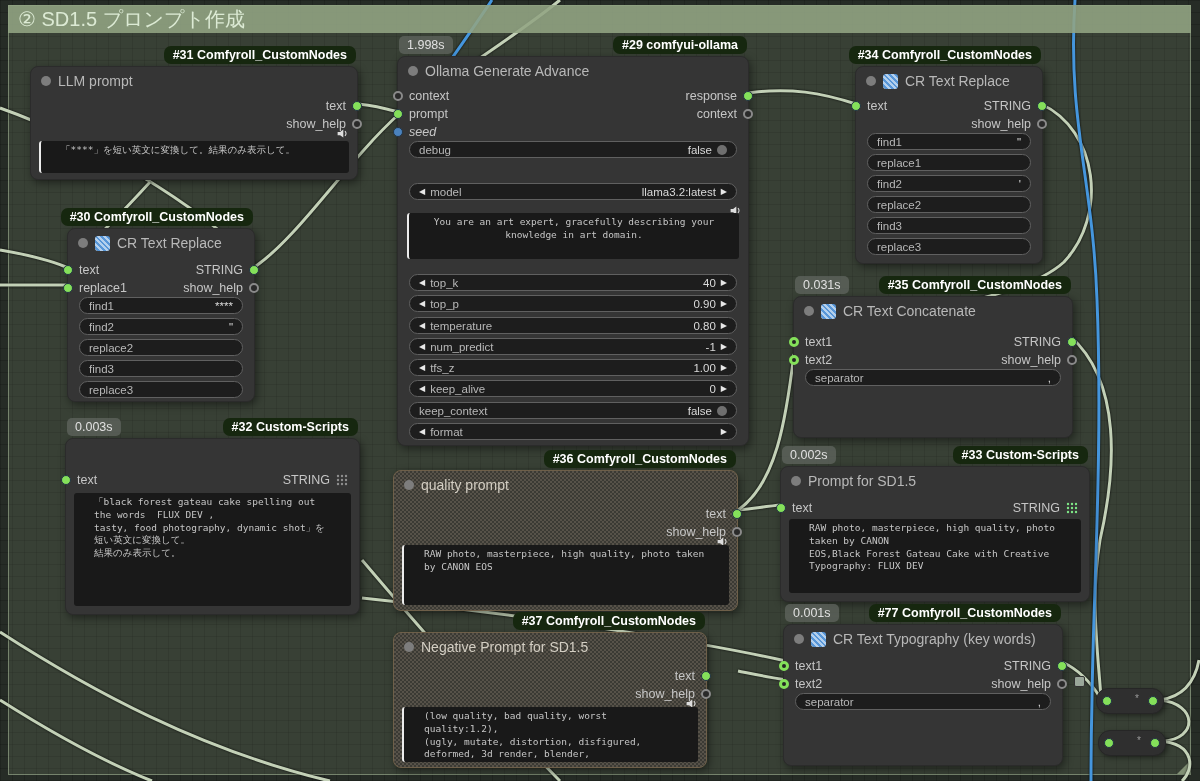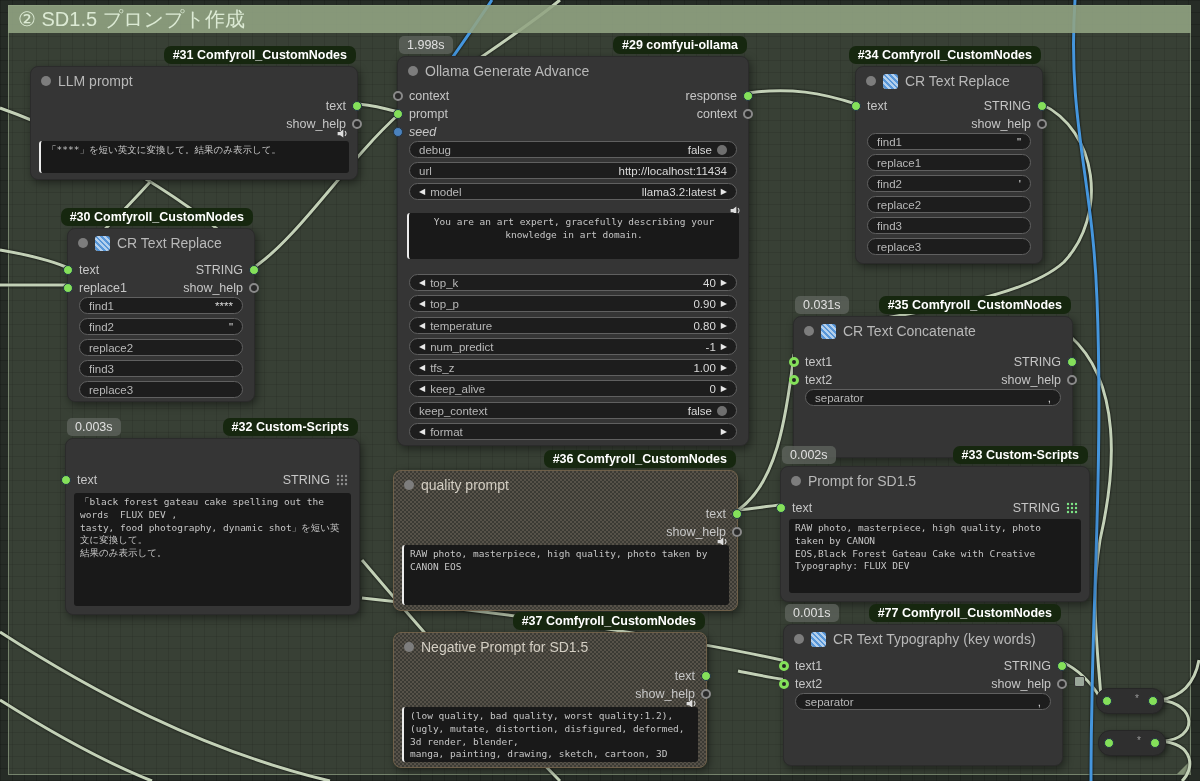--- a/index.html
+++ b/index.html
@@ -46,21 +46,21 @@
   .dgyr{background:#2a2a2a;border:2.5px solid #8a8a8a;width:10px;height:10px;}
   .db{background:#4a82bd;border:1px solid #234;}
   .w{position:absolute;left:11px;right:11px;height:17px;background:#1d1d1d;border:1px solid #606060;
     border-radius:9px;display:flex;align-items:center;padding:0 9px;font-size:11.5px;color:#b8b8b8;
     box-sizing:border-box;gap:5px;white-space:nowrap;}
   .wv{margin-left:auto;color:#dadada;}
   .arr{color:#e8e8e8;font-size:8px;line-height:1;}
   .knob{width:10px;height:10px;border-radius:50%;background:#6f6f6f;flex:0 0 auto;}
   .ta{position:absolute;background:#191919;border-radius:3px;color:#c6c6c6;
     font-family:"DejaVu Sans Mono",monospace;font-size:9.5px;line-height:1.35;
-    padding:3px 6px;white-space:pre-wrap;overflow:hidden;box-sizing:border-box;}
+    padding:3px 20px;white-space:pre-wrap;overflow:hidden;box-sizing:border-box;}
   .caret{border-left:2px solid #ececec;}
   .reroute{position:absolute;width:66px;height:24px;background:#2f2f2f;border:1px solid #262626;
     border-radius:12px;box-shadow:2px 2px 5px rgba(0,0,0,.4);}
   .reroute .dot{top:7px;}
   .rstar{position:absolute;left:38px;top:4px;color:#9a9a9a;font-size:10px;}
   .spk{position:absolute;}
 </style>
 </head>
 <body>
 
@@ -138,24 +138,20 @@
     </div>
     <div class="row" style="top:66px;font-style:italic;">
       <span class="dot db dl"></span>
       <span class="in">seed</span>
     </div>
     <div class="w" style="top:84px;">
       <span>debug</span>
       <span class="wv">false</span>
         <span class="knob"></span>
     </div>
-    <div class="w" style="top:105px;">
-      <span>url</span>
-      <span class="wv">http://localhost:11434</span>
-    </div>
     <div class="w" style="top:126px;">
       <span class="arr">◀</span>
       <span>model</span>
       <span class="wv">llama3.2:latest</span>
       <span class="arr">▶</span>
     </div>
     <svg class="spk" style="right:6px;top:147px;" width="13" height="13" viewBox="0 0 16 16">
         <path d="M2 6h3l4-3v10l-4-3H2z" fill="#ddd"></path>
         <path d="M11 5a4 4 0 010 6" stroke="#ddd" fill="none" stroke-width="1.3"></path>
       </svg>
@@ -286,21 +282,21 @@
     <div class="w" style="top:131px;">
         <span>find3</span>
         <span class="wv"></span>
       </div>
     <div class="w" style="top:152px;">
         <span>replace3</span>
         <span class="wv"></span>
       </div>
   </div>
 
-  <div class="node" style="left:793px;top:296px;width:280px;height:142px;margin-top:20px;">
+  <div class="node" style="left:793px;top:296px;width:280px;height:142px;">
     <div class="timer">0.031s</div>
     <div class="idbadge">#35 Comfyroll_CustomNodes</div>
     <div class="ntitle">
       <span class="cdot"></span>
       <span class="cricon"></span>
       <span>CR Text Concatenate</span>
     </div>
     <div class="row" style="top:36px;">
       <span class="dot dgr dl"></span>
       <span class="in">text1</span>

